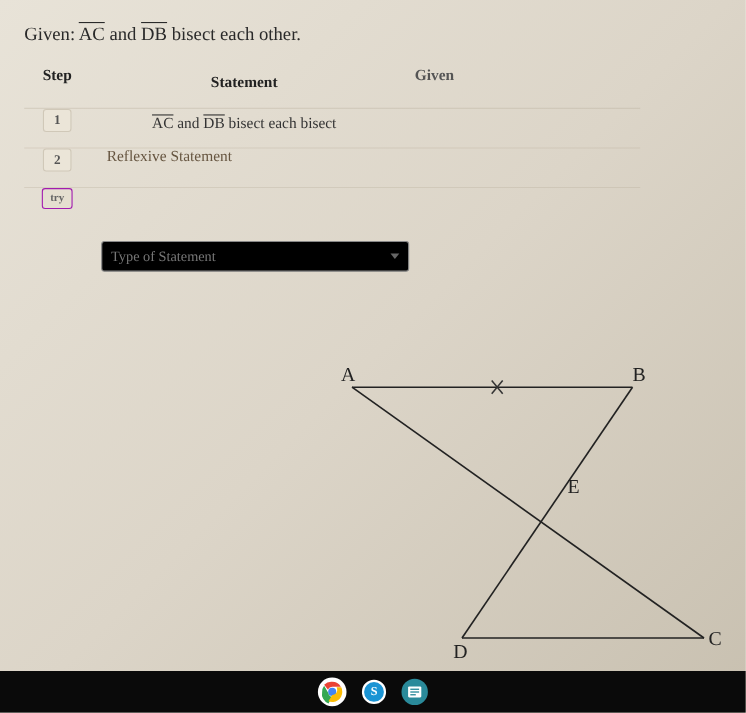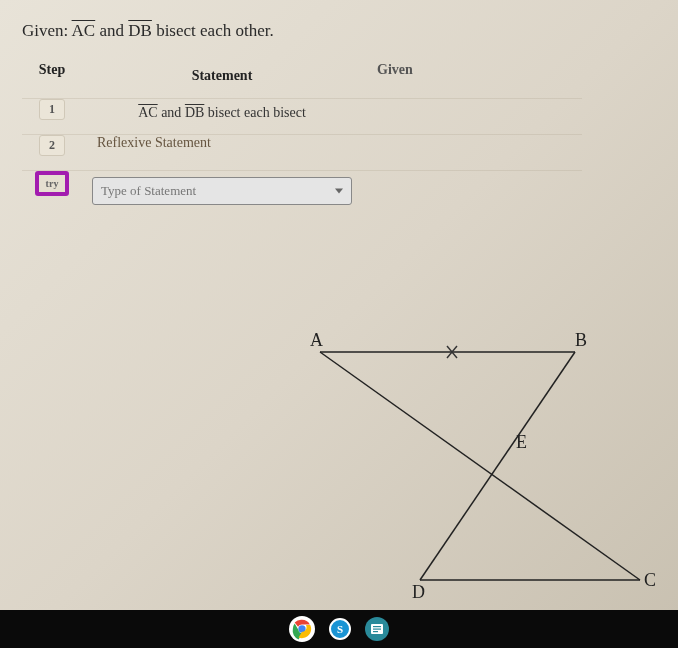--- a/index.html
+++ b/index.html
@@ -67,40 +67,41 @@
       display: inline-block;
       border: 1px solid #d0c8b8;
       border-radius: 3px;
       padding: 2px 9px;
       font-size: 12px;
       background: #ebe5d8;
       color: #555;
     }
     .try-badge {
       display: inline-block;
-      border: 4px solid #a21caf;
+      border: 1px solid #a21caf;
       border-radius: 3px;
       padding: 3px 7px;
       font-size: 10px;
       background: #e5dfd0;
       color: #666;
     }
     .dropdown {
-      width: 260px;
+      width: 280px;
       border: 1.5px solid #888;
       border-radius: 3px;
       padding: 5px 22px 5px 8px;
       font-size: 13px;
       color: #777;
-      background: #e5e5e5;
+      background: #000000;
       position: relative;
       margin-left: 6px;
       font-family: inherit;
       text-align: left;
       cursor: pointer;
+      margin-top: 42px;
     }
     .dropdown::after {
       content: '';
       position: absolute;
       right: 8px;
       top: 50%;
       transform: translateY(-50%);
       border-left: 4px solid transparent;
       border-right: 4px solid transparent;
       border-top: 5px solid #666;

